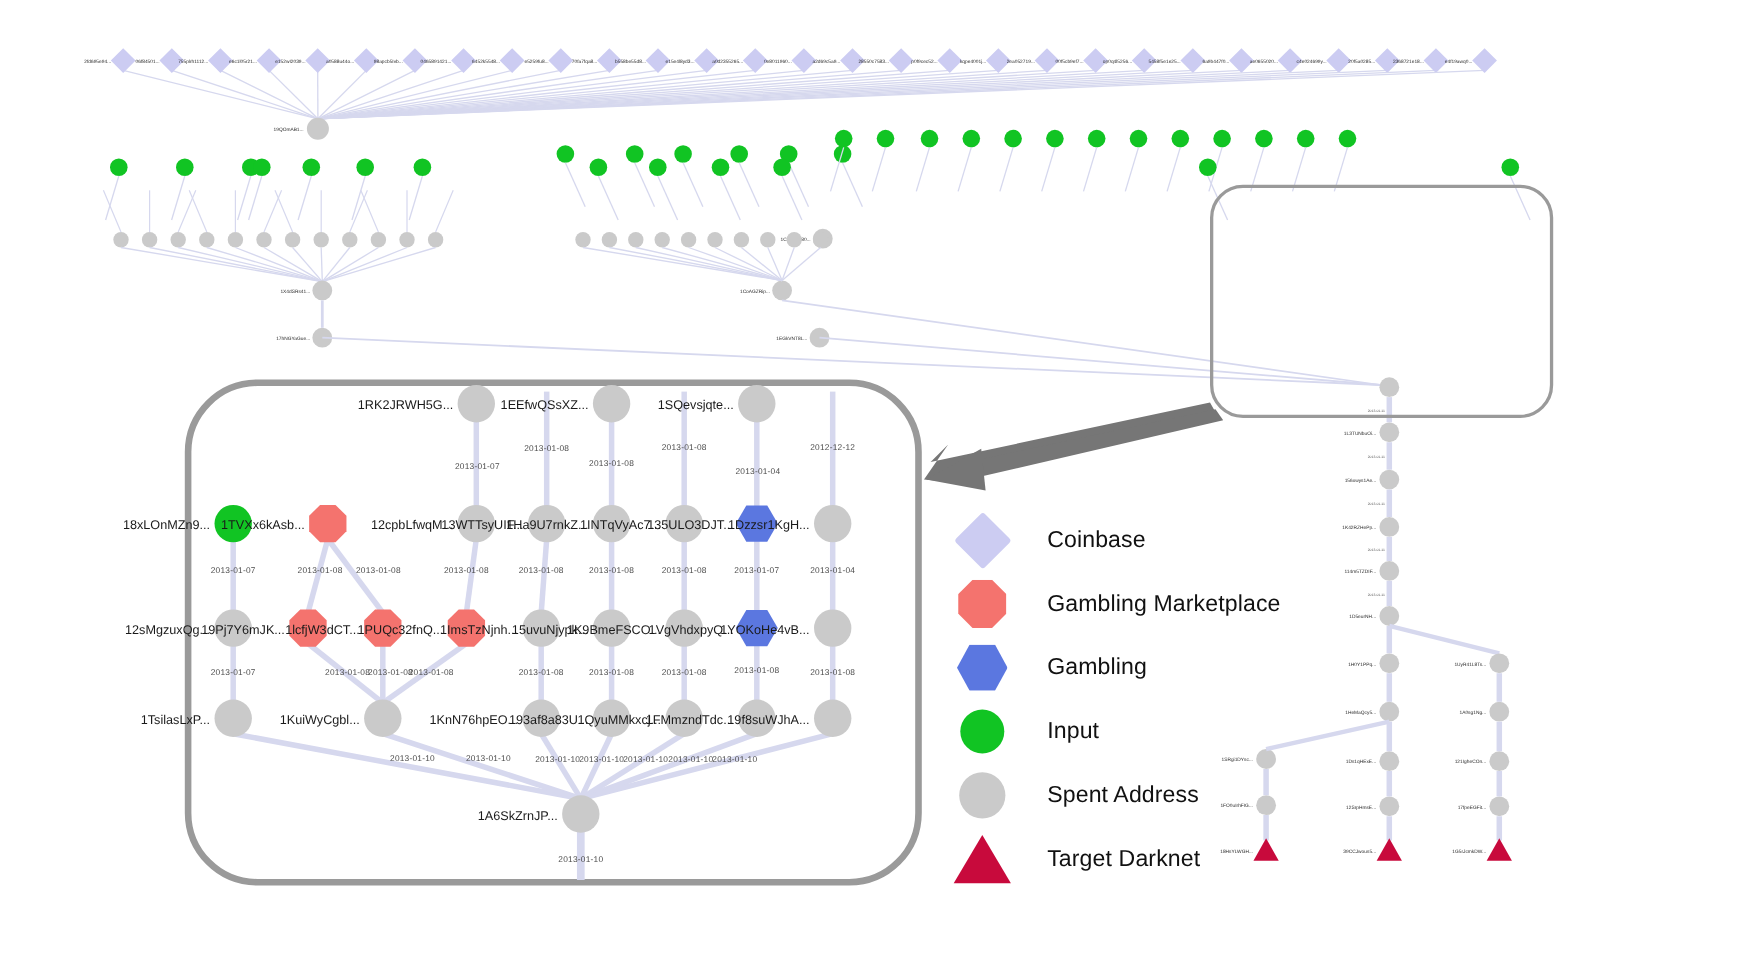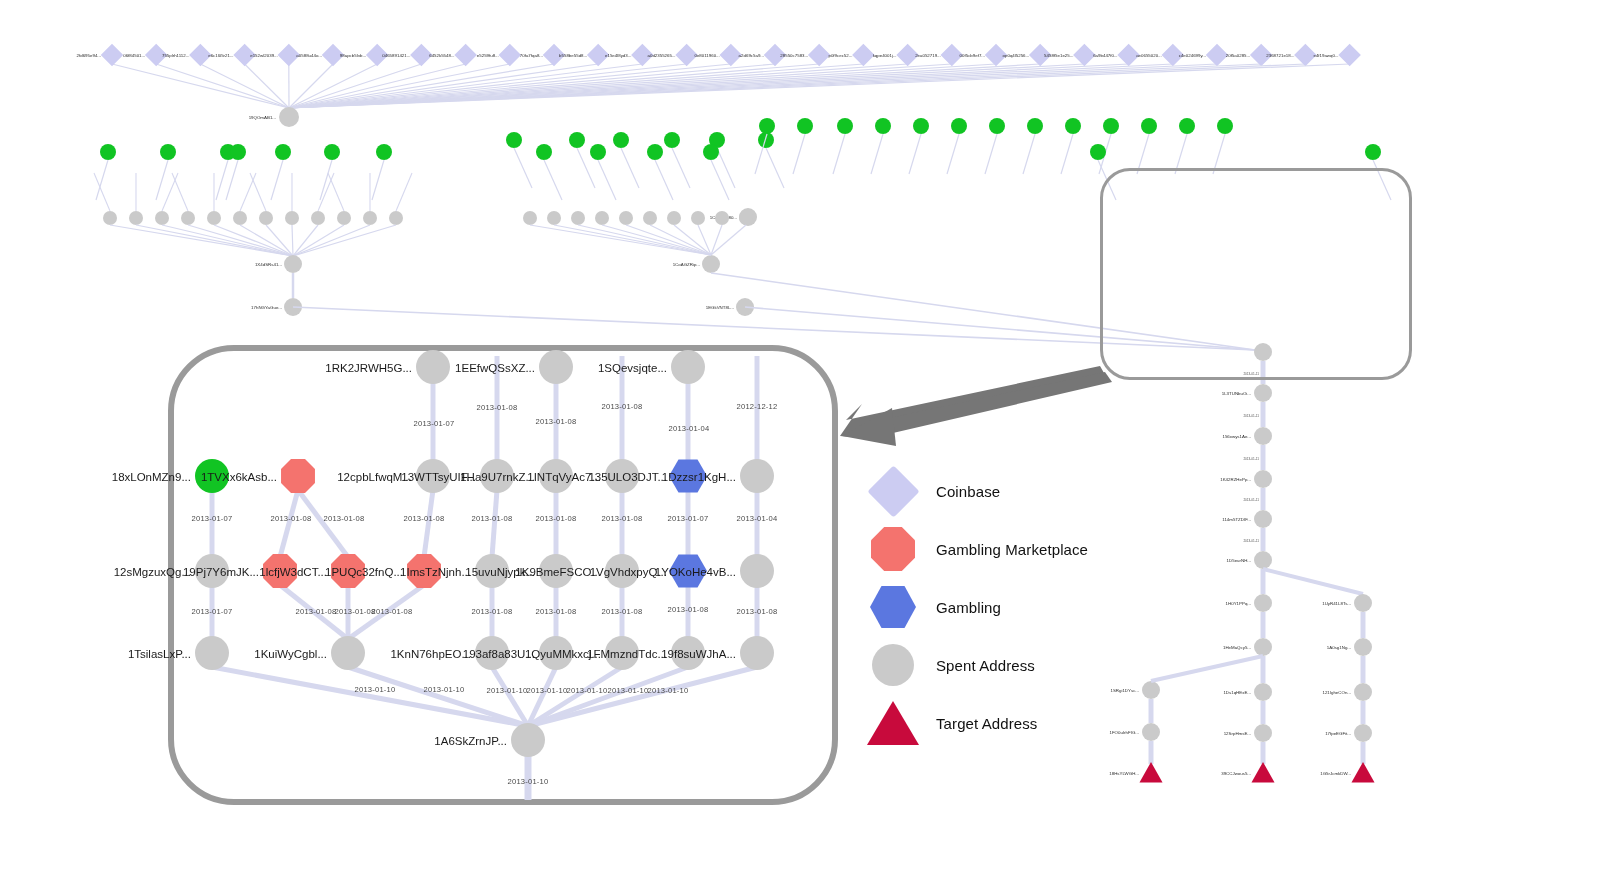--- a/index.html
+++ b/index.html
@@ -5,21 +5,21 @@
   html,body{margin:0;padding:0;background:#fff;}
   body{width:1600px;height:883px;position:relative;overflow:hidden;
        font-family:"Liberation Sans",sans-serif;color:#111;}
   #stage{position:absolute;inset:0;}
   svg.graph{position:absolute;left:0;top:0;width:1600px;height:883px;overflow:visible;}
 
   
   #legend{position:absolute;left:862px;top:462px;width:330px;}
   .legend-row{display:flex;align-items:center;height:58px;}
   .legend-mark{width:62px;height:52px;flex:0 0 62px;display:flex;align-items:center;justify-content:center;}
-  .legend-label{font-size:15px;color:#111;margin-left:12px;white-space:nowrap;letter-spacing:.1px;}
+  .legend-label{font-size:21px;color:#111;margin-left:28px;white-space:nowrap;letter-spacing:.1px;}
 
   .sh-diamond{width:37px;height:37px;background:#ccccf2;transform:rotate(45deg);border-radius:3px;}
   .sh-octagon{width:44px;height:44px;background:#f4736e;
      clip-path:polygon(30% 0,70% 0,100% 30%,100% 70%,70% 100%,30% 100%,0 70%,0 30%);}
   .sh-hexagon{width:46px;height:42px;background:#5b77e0;
      clip-path:polygon(25% 0,75% 0,100% 50%,75% 100%,25% 100%,0 50%);}
   .sh-circle-green{width:40px;height:40px;border-radius:50%;background:#11c423;}
   .sh-circle-gray{width:42px;height:42px;border-radius:50%;background:#cacaca;}
   .sh-triangle{width:0;height:0;border-left:26px solid transparent;border-right:26px solid transparent;
      border-bottom:44px solid #c80a3c;}
@@ -471,25 +471,31 @@
       <span class="legend-label">Gambling Marketplace</span>
     </div>
     <div class="legend-row">
       <span class="legend-mark">
           <i class="sh-hexagon"></i>
         </span>
       <span class="legend-label">Gambling</span>
     </div>
     <div class="legend-row">
       <span class="legend-mark">
+          <i class="sh-circle-green"></i>
+        </span>
+      <span class="legend-label">Input</span>
+    </div>
+    <div class="legend-row">
+      <span class="legend-mark">
           <i class="sh-circle-gray"></i>
         </span>
       <span class="legend-label">Spent Address</span>
     </div>
     <div class="legend-row">
       <span class="legend-mark">
           <i class="sh-triangle"></i>
         </span>
-      <span class="legend-label">Target Address</span>
+      <span class="legend-label">Target Darknet</span>
     </div>
   </div>
 
 </div>
 
 </body></html>

